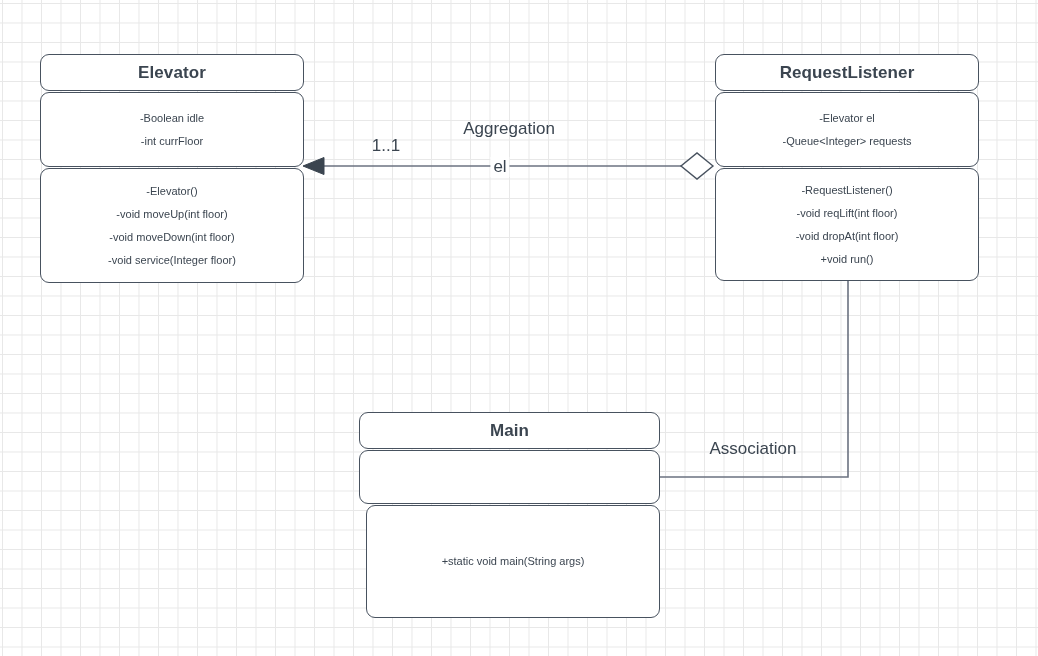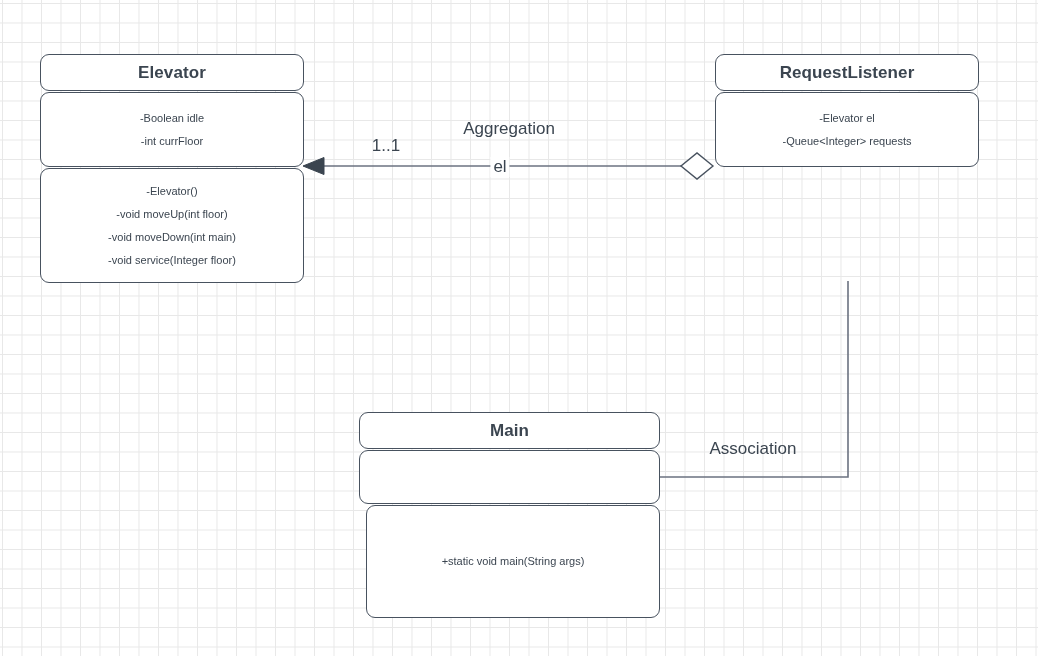--- a/index.html
+++ b/index.html
@@ -127,36 +127,42 @@
     </div>
 
     <div class="compartment comp-body" style="top:38px; height:75px;">
       <div class="row">-Boolean idle</div>
       <div class="row">-int currFloor</div>
     </div>
 
     <div class="compartment comp-body" style="top:114px; height:115px;">
       <div class="row">-Elevator()</div>
       <div class="row">-void moveUp(int floor)</div>
-      <div class="row">-void moveDown(int main)</div>
+      <div class="row">-void moveDown(int floor)</div>
       <div class="row">-void service(Integer floor)</div>
     </div>
   </div>
 
   <div class="uml-class" style="left:715px; top:54px; width:264px; height:227px;">
 
     <div class="compartment comp-body" style="top:38px; height:75px;">
       <div class="row">-Elevator el</div>
       <div class="row">-Queue&lt;Integer&gt; requests</div>
     </div>
 
     <div class="compartment comp-title" style="top:0px; height:37px;">
       <div>RequestListener</div>
     </div>
 
+    <div class="compartment comp-body" style="top:114px; height:113px;">
+      <div class="row">-RequestListener()</div>
+      <div class="row">-void reqLift(int floor)</div>
+      <div class="row">-void dropAt(int floor)</div>
+      <div class="row">+void run()</div>
+    </div>
   </div>
 
   <div class="uml-class" style="left:359px; top:412px; width:301px; height:206px;">
 
     <div class="compartment comp-title" style="top:0px; height:37px;">
       <div>Main</div>
     </div>
 
     <div class="compartment comp-body" style="top:38px; height:54px;">
     </div>

